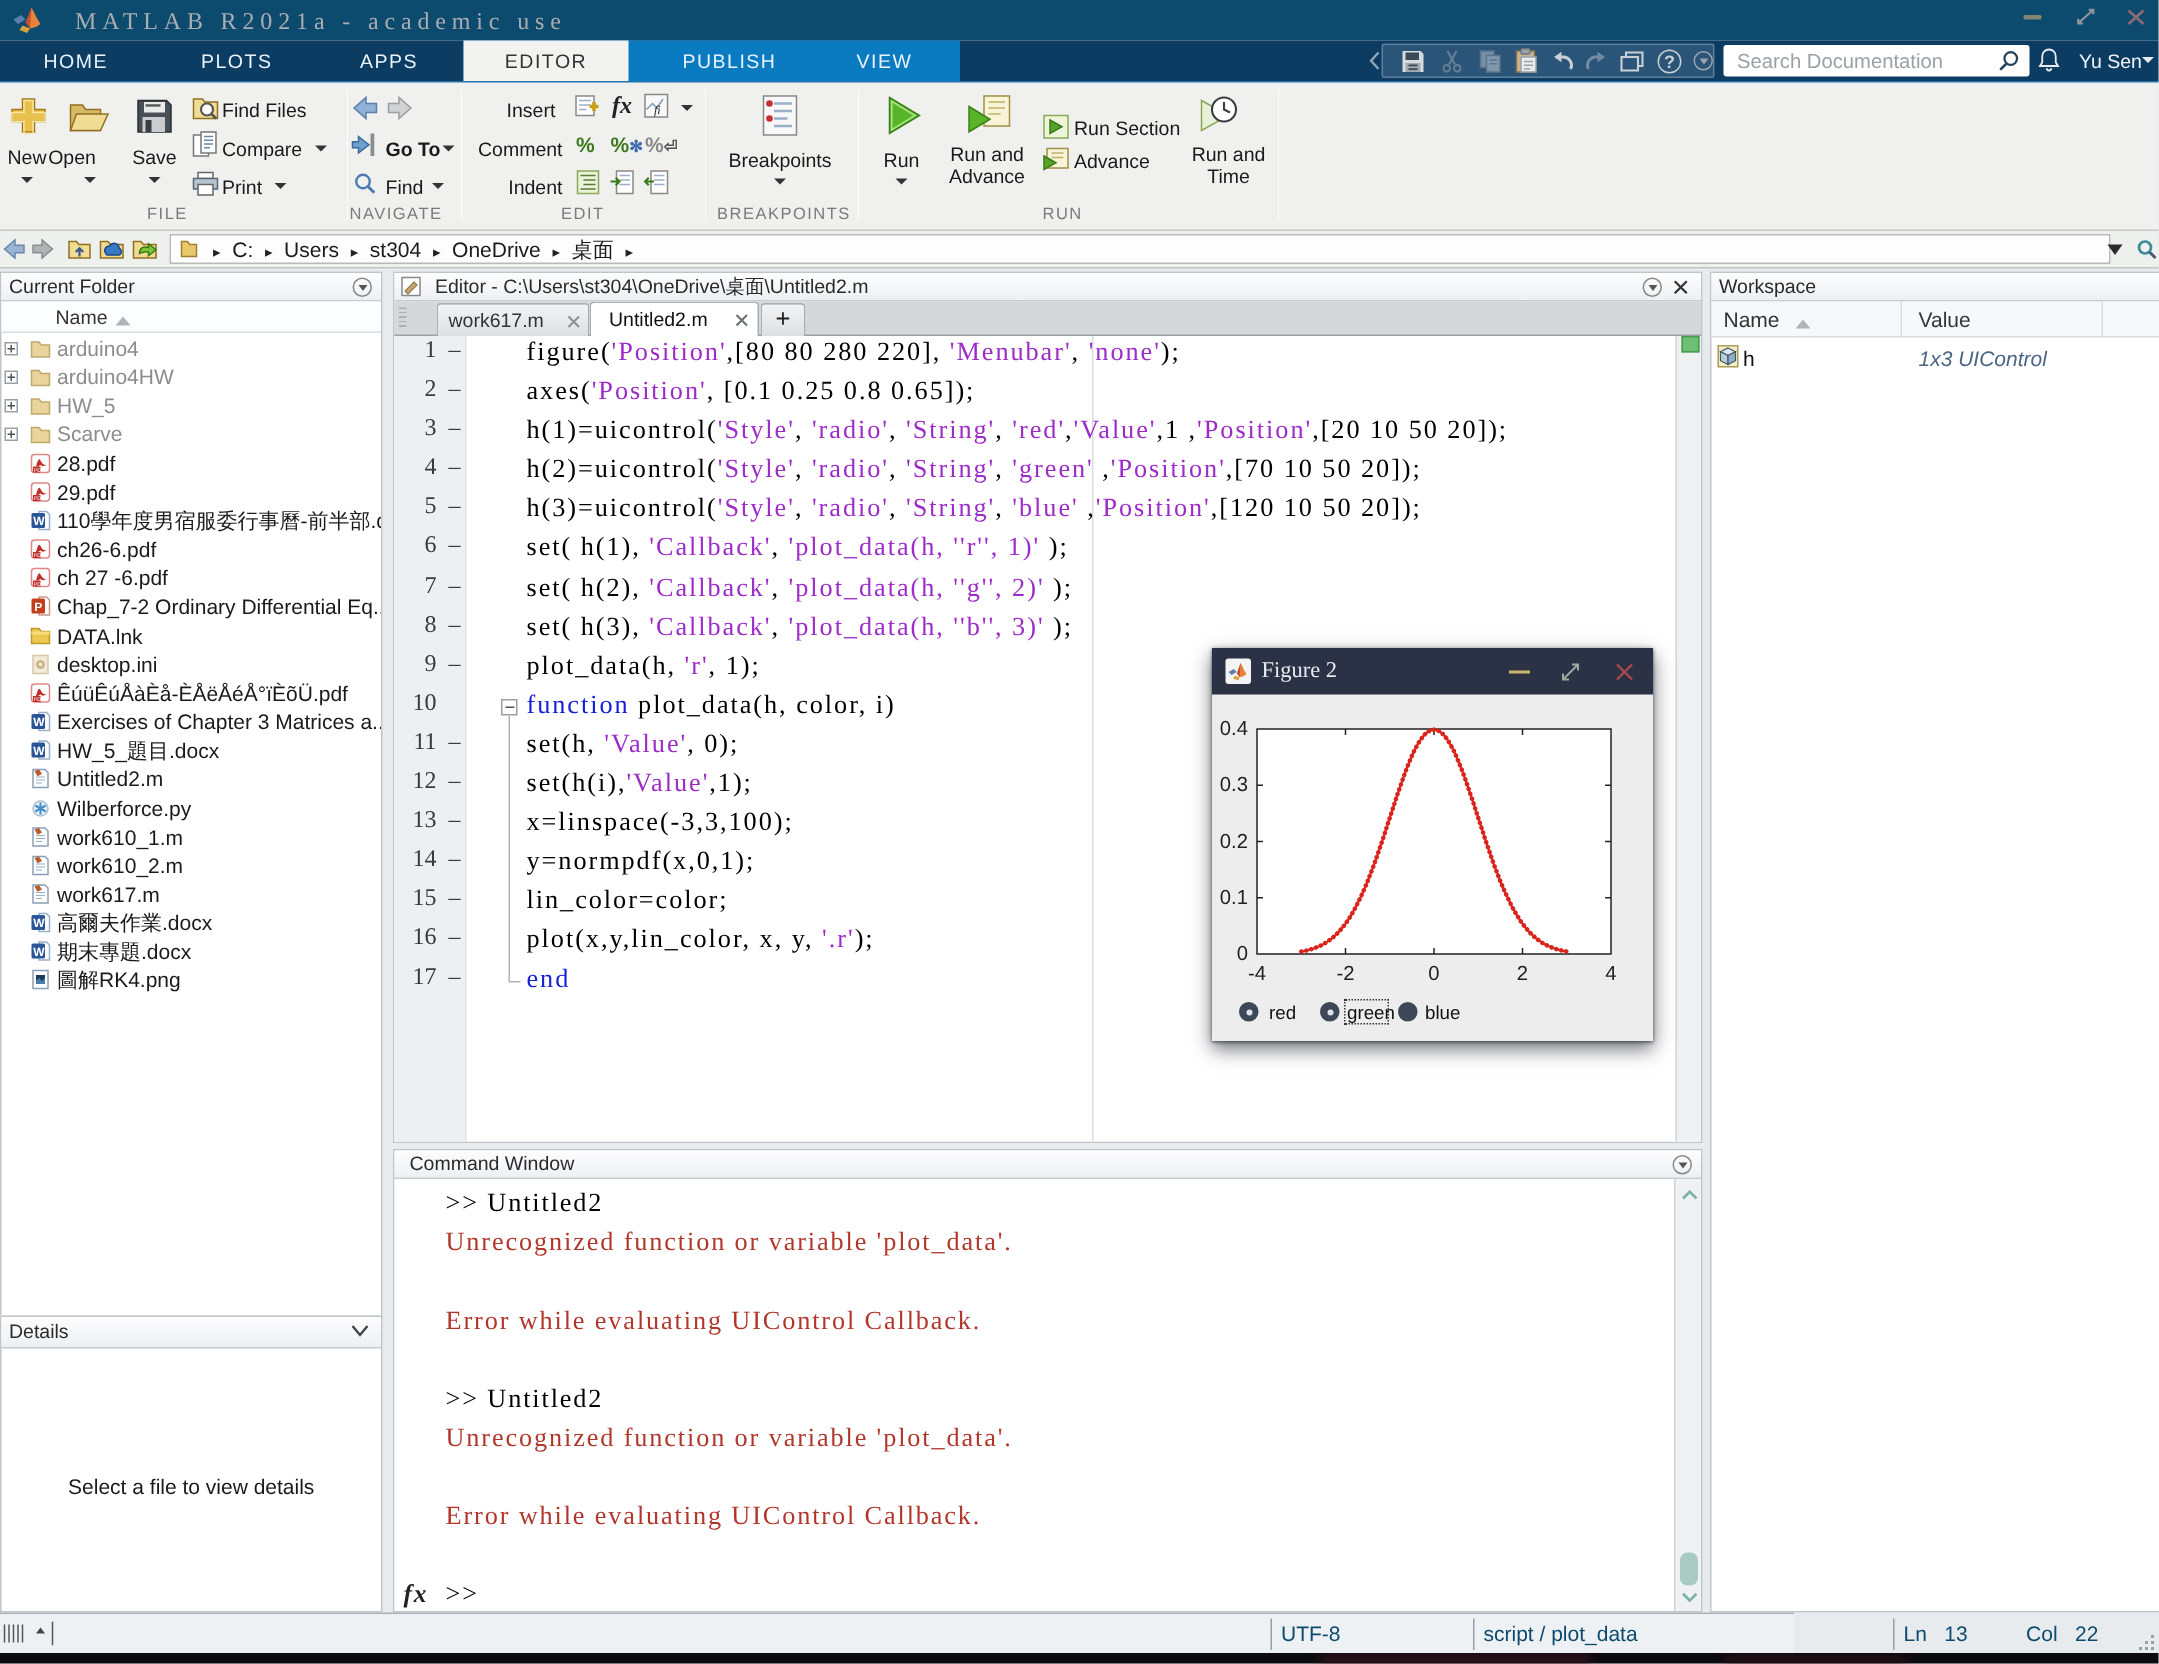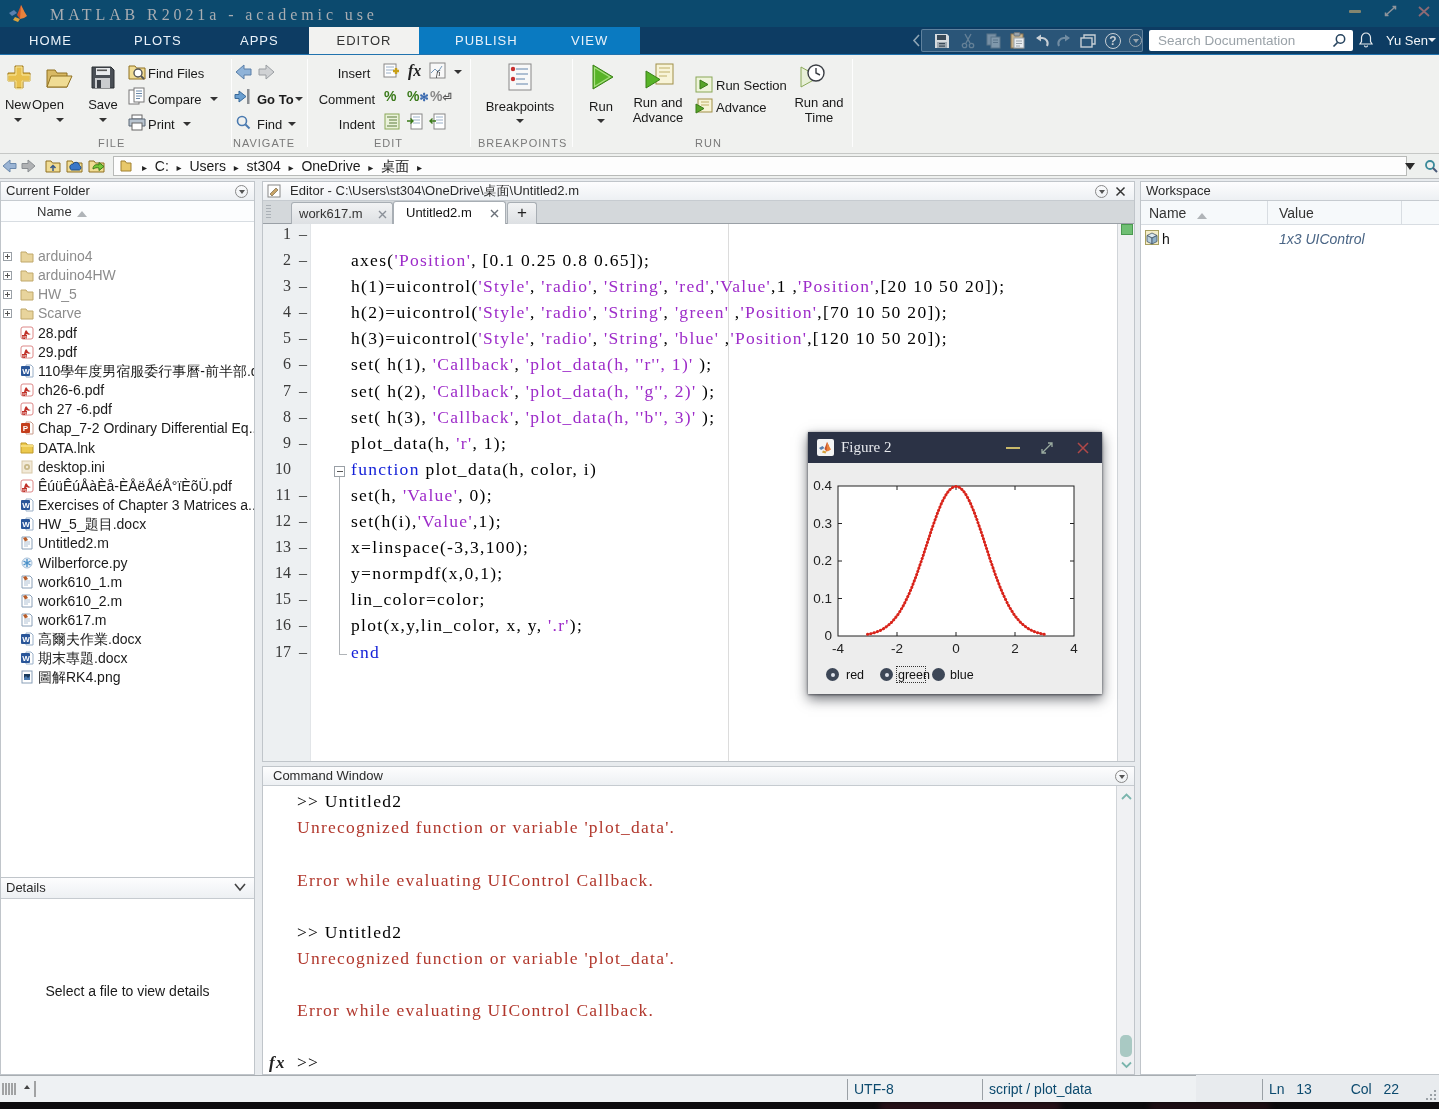--- a/index.html
+++ b/index.html
@@ -370,21 +370,21 @@
       <line x1="9" y1="9" x2="13" y2="13" stroke="#4a5a78" stroke-width="2"></line>
     </svg>
 </div>
 
 <div class="panel" id="cfpanel" style="left:0px;top:181px;width:255px;height:697px;">
   <div class="phead">Current Folder<div class="gear" style="right:6px;"></div></div>
   <div class="abs" style="left:0;top:19px;right:0;height:21px;background:#fcfdfe;border-bottom:1px solid #d8dde2;">
     <div class="abs" style="left:36px;top:3px;font-size:13px;color:#333;">Name</div>
     <div class="abs" style="left:76px;top:10px;width:0;height:0;border-left:5px solid transparent;border-right:5px solid transparent;border-bottom:6px solid #b0b4b8;"></div>
   </div>
-  <div id="filelist" class="abs" style="left:0;top:41px;right:0;bottom:0;overflow:hidden;margin-top:24px;">
+  <div id="filelist" class="abs" style="left:0;top:41px;right:0;bottom:0;overflow:hidden;">
     <div class="frow dim">
         <span class="plus"></span>
         <svg class="fic" viewBox="0 0 14 14">
           <path d="M1,3 h5 l1.5,2 h5.5 v8 h-12 z" fill="#e8d49c" stroke="#c0a86a"></path>
         </svg>
         <span class="nm">arduino4</span>
       </div>
     <div class="frow dim">
         <span class="plus"></span>
         <svg class="fic" viewBox="0 0 14 14">
@@ -617,20 +617,21 @@
     </div>
     <div class="abs" style="left:244px;top:1px;width:30px;height:22px;background:linear-gradient(#f2f3f4,#dde0e3);border:1px solid #a8aeb4;border-bottom:none;border-radius:3px 3px 0 0;">
       <div class="abs" style="left:9px;top:0px;font-size:17px;color:#222;">+</div>
     </div>
   </div>
   <div id="codearea" class="abs" style="left:0;top:42px;right:0;bottom:0;background:#fff;overflow:hidden;">
     <div class="abs" style="left:0;top:0;width:48px;height:100%;background:#edf0f2;border-right:1px solid #e2e5e8;"></div>
     <div class="abs" style="left:465px;top:0;width:1px;height:100%;background:#dcdcdc;"></div>
     <div class="gut" style="top:-1.05px;line-height:26.1px;">1</div>
     <div class="gdash" style="top:-1.05px;line-height:26.1px;">–</div>
+    <div class="cl" style="top:-1.05px;line-height:26.1px;">figure(<span class="str">'Position'</span>,[80 80 280 220], <span class="str">'Menubar'</span>, <span class="str">'none'</span>);</div>
     <div class="gut" style="top:25.05px;line-height:26.1px;">2</div>
     <div class="gdash" style="top:25.05px;line-height:26.1px;">–</div>
     <div class="cl" style="top:25.05px;line-height:26.1px;">axes(<span class="str">'Position'</span>, [0.1 0.25 0.8 0.65]);</div>
     <div class="gut" style="top:51.15px;line-height:26.1px;">3</div>
     <div class="gdash" style="top:51.15px;line-height:26.1px;">–</div>
     <div class="cl" style="top:51.15px;line-height:26.1px;">h(1)=uicontrol(<span class="str">'Style'</span>, <span class="str">'radio'</span>, <span class="str">'String'</span>, <span class="str">'red'</span>,<span class="str">'Value'</span>,1 ,<span class="str">'Position'</span>,[20 10 50 20]);</div>
     <div class="gut" style="top:77.25px;line-height:26.1px;">4</div>
     <div class="gdash" style="top:77.25px;line-height:26.1px;">–</div>
     <div class="cl" style="top:77.25px;line-height:26.1px;">h(2)=uicontrol(<span class="str">'Style'</span>, <span class="str">'radio'</span>, <span class="str">'String'</span>, <span class="str">'green'</span> ,<span class="str">'Position'</span>,[70 10 50 20]);</div>
     <div class="gut" style="top:103.35px;line-height:26.1px;">5</div>

